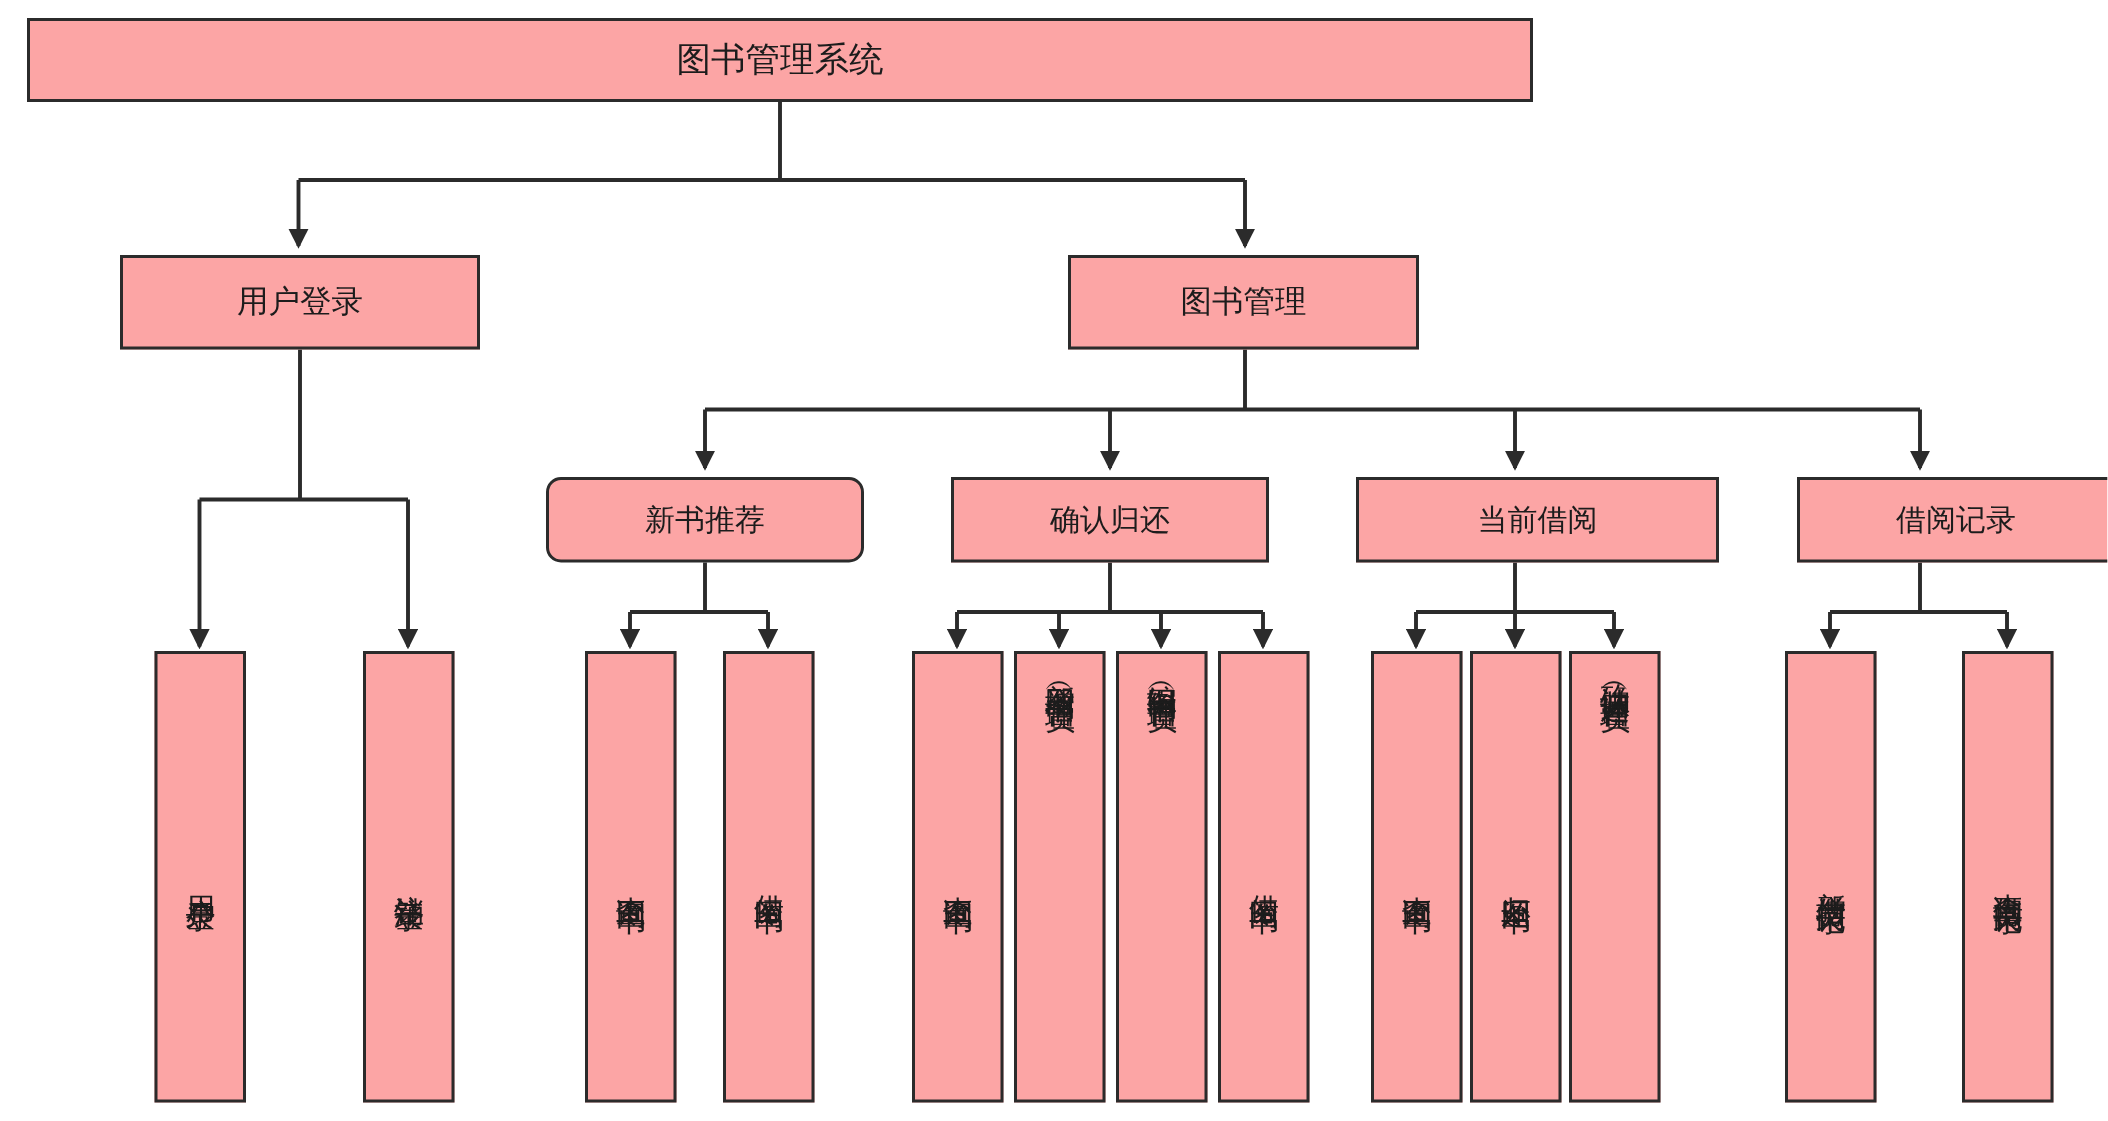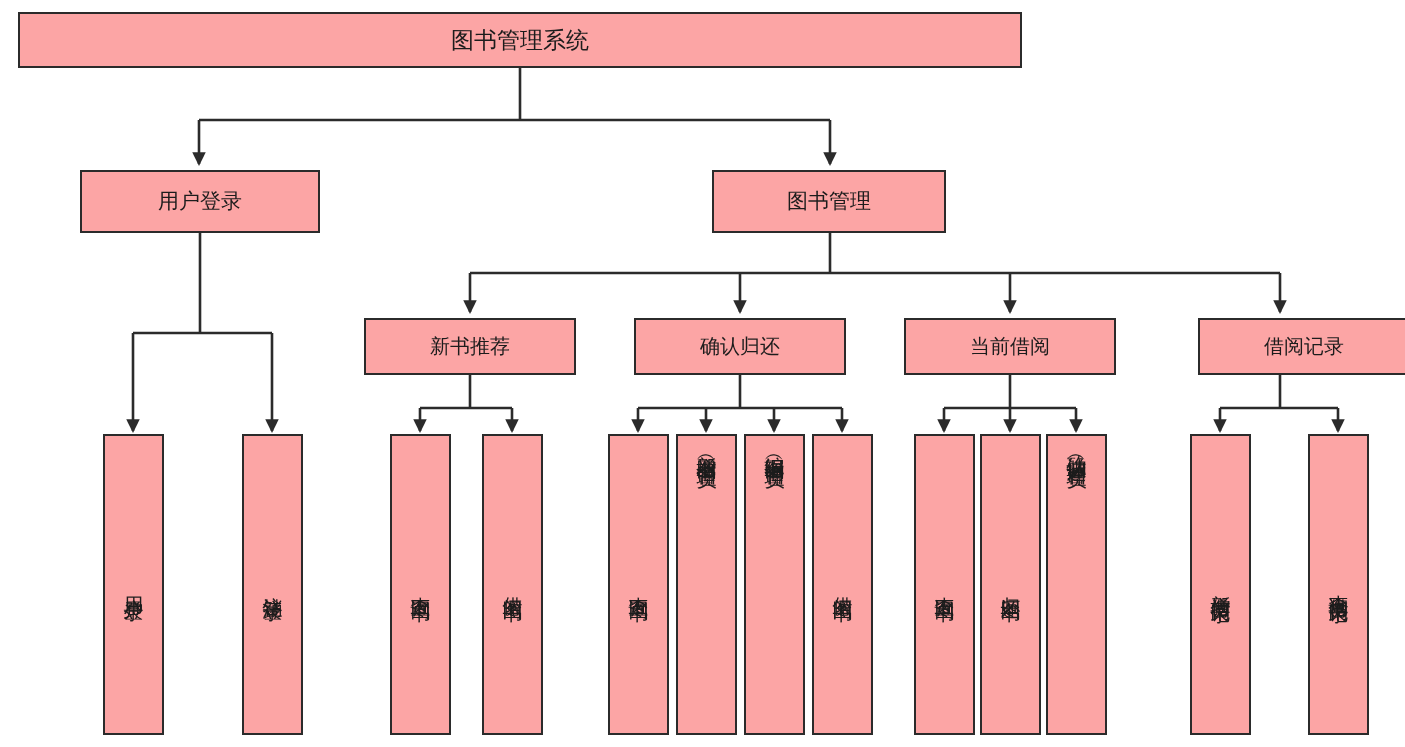--- a/index.html
+++ b/index.html
@@ -133,27 +133,27 @@
     <span class="label">图书管理系统</span>
   </div>
 
   <div class="node lvl2" style="left:80px; top:170px; width:240px; height:63px;">
     <span class="label">用户登录</span>
   </div>
   <div class="node lvl2" style="left:712px; top:170px; width:234px; height:63px;">
     <span class="label">图书管理</span>
   </div>
 
-  <div class="node lvl3" style="left:364px; top:318px; width:212px; height:57px;">
+  <div class="node lvl3" style="left:364px; top:318px; width:212px; height:57px;border-radius:10px;">
     <span class="label">新书推荐</span>
   </div>
   <div class="node lvl3" style="left:634px; top:318px; width:212px; height:57px;">
     <span class="label">确认归还</span>
   </div>
-  <div class="node lvl3" style="left:904px; top:318px; width:212px; height:57px;">
+  <div class="node lvl3" style="left:904px; top:318px; width:242px; height:57px;">
     <span class="label">当前借阅</span>
   </div>
   <div class="node lvl3" style="left:1174px; top:318px; width:212px; height:57px;margin-left:24px;">
     <span class="label">借阅记录</span>
   </div>
 
   <div class="node leaf" style="left:103px; top:434px; width:61px; height:301px;">
     <span class="label">用户登录</span>
   </div>
   <div class="node leaf" style="left:242px; top:434px; width:61px; height:301px;">

